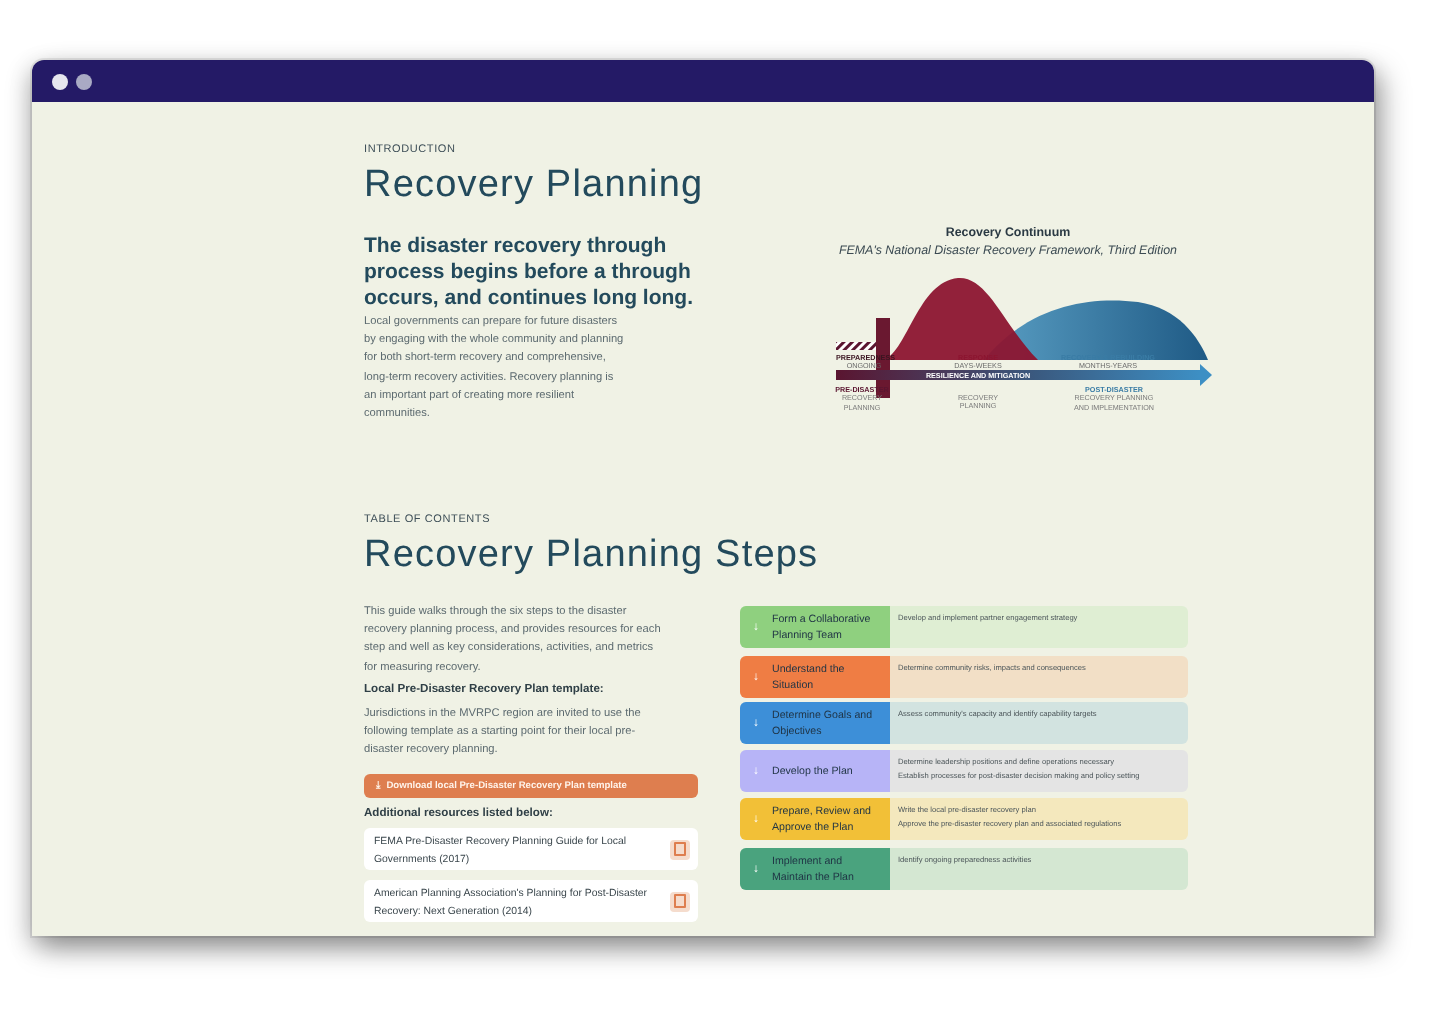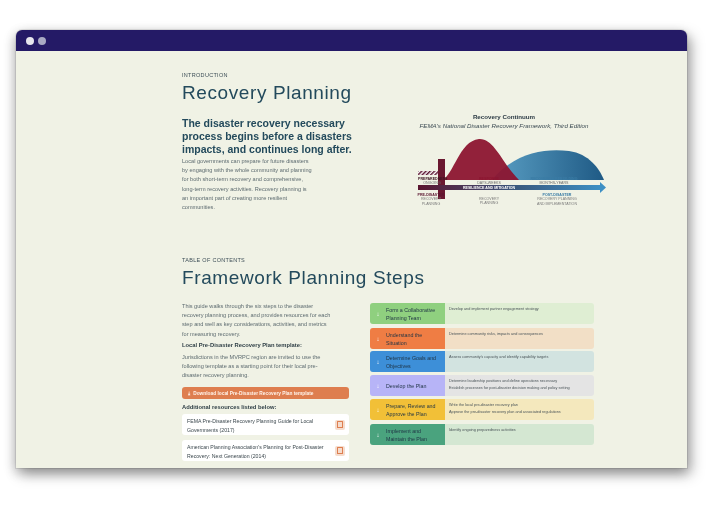--- a/index.html
+++ b/index.html
@@ -66,23 +66,23 @@
     <span class="dot"></span>
     <span class="dot d2"></span>
   </div>
 
   <div class="content">
 
     <div class="eyebrow" style="left:140px;top:21px;">INTRODUCTION</div>
     <div class="h1" style="left:140px;top:31px;">Recovery Planning</div>
 
     <div class="lead" style="left:140px;top:66px;">
-      <div>The disaster recovery necessary</div>
-      <div>process begins before a disasters</div>
-      <div>impacts, and continues long after.</div>
+      <div>The disaster recovery through</div>
+      <div>process begins before a through</div>
+      <div>occurs, and continues long long.</div>
     </div>
 
     <div class="body-text" style="left:140px;top:106px;">
       <div>Local governments can prepare for future disasters</div>
       <div>by engaging with the whole community and planning</div>
       <div>for both short-term recovery and comprehensive,</div>
       <div>long-term recovery activities. Recovery planning is</div>
       <div>an important part of creating more resilient</div>
       <div>communities.</div>
     </div>
@@ -141,21 +141,21 @@
         <div>PLANNING</div>
       </div>
       <div class="clabel" style="left:140px;top:80px;width:46px;color:#3a7ca5;font-weight:bold;">
         <div>POST-DISASTER</div>
         <div style="font-weight:normal;color:#7a7a7a;">RECOVERY PLANNING</div>
         <div style="font-weight:normal;color:#7a7a7a;">AND IMPLEMENTATION</div>
       </div>
     </div>
 
     <div class="eyebrow" style="left:140px;top:206px;">TABLE OF CONTENTS</div>
-    <div class="h1" style="left:140px;top:216px;">Framework Planning Steps</div>
+    <div class="h1" style="left:140px;top:216px;">Recovery Planning Steps</div>
 
     <div class="body-text" style="left:140px;top:251px;">
       <div>This guide walks through the six steps to the disaster</div>
       <div>recovery planning process, and provides resources for each</div>
       <div>step and well as key considerations, activities, and metrics</div>
       <div>for measuring recovery.</div>
     </div>
 
     <div class="bold-label" style="left:140px;top:291px;">Local Pre-Disaster Recovery Plan template:</div>
 

